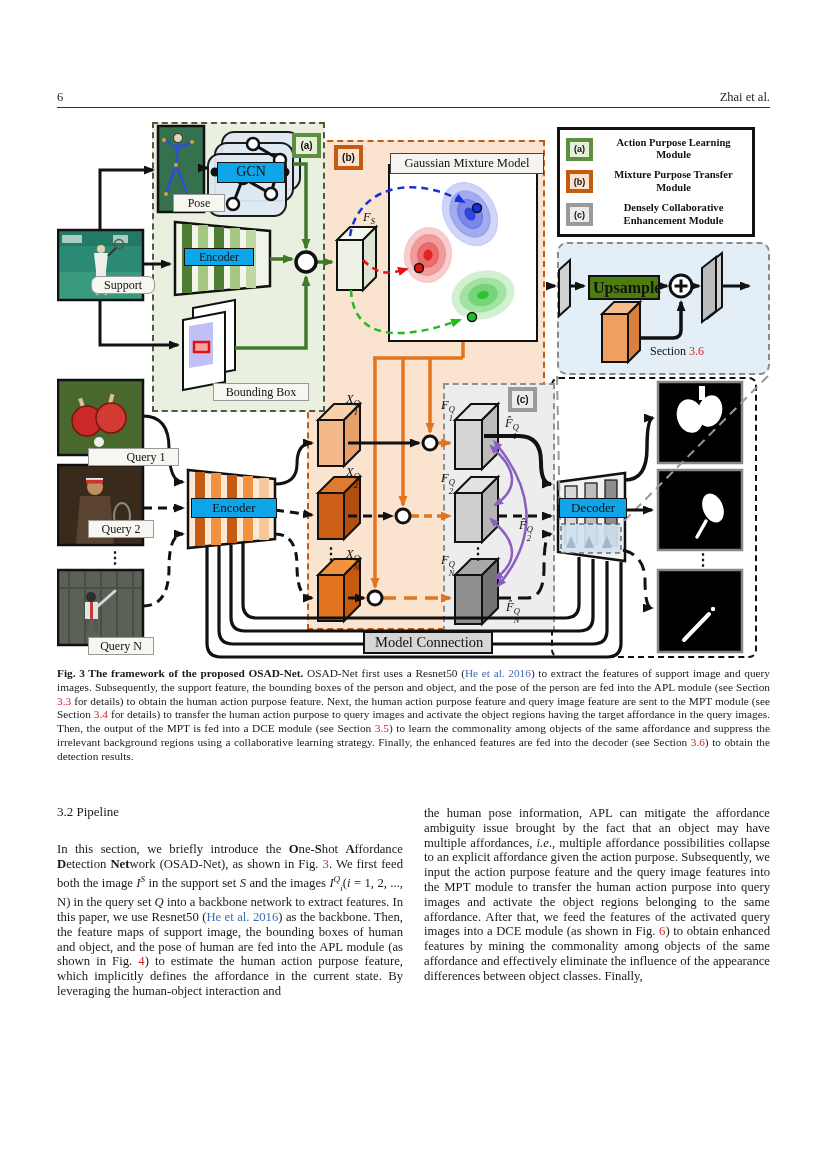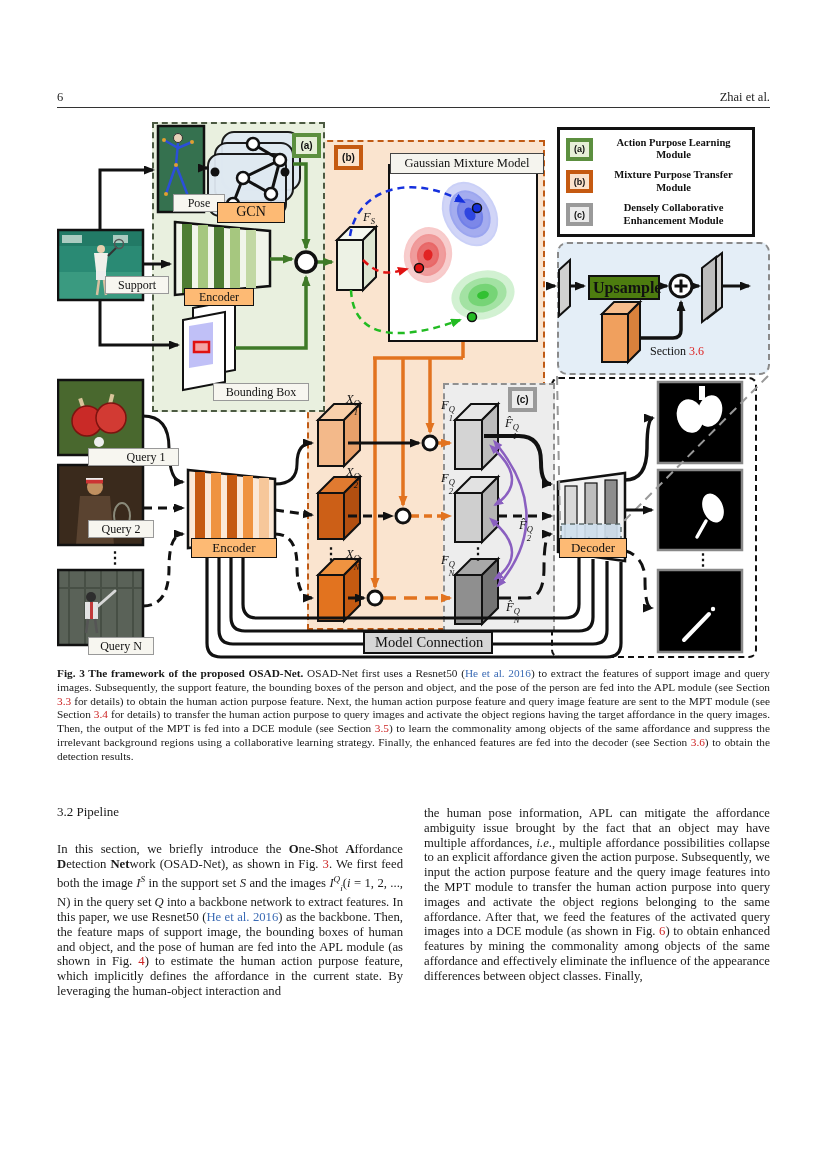--- a/index.html
+++ b/index.html
@@ -12,21 +12,21 @@
   .runhead .rh{position:absolute;right:0;top:0;}
   .headrule{position:absolute;top:107px;left:57px;width:713px;border-top:1.2px solid #333;}
 
   
   #fig{position:absolute;left:57px;top:118px;width:713px;height:548px;}
   #fig .box{position:absolute;z-index:1;box-sizing:border-box;}
   #fig svg{position:absolute;left:0;top:0;z-index:2;pointer-events:none;}
   .chip{position:absolute;z-index:3;background:#f7f6f0;border:1.5px solid #999;
         color:#111;font-size:12px;line-height:1.2;text-align:center;padding:1px 3px;
         white-space:nowrap;}
-  .chip.dark{background:#fdba74;border:1.8px solid #111;margin-top:40px;}
+  .chip.dark{background:#0ea5e9;border:1.8px solid #111;}
   .chip.gmmt{font-size:12.5px;background:#f5f4ee;border:1.5px solid #444;padding:2px 6px;text-align:center;}
   .chip.skipc{font-size:14.5px;background:#d6d6d6;border:2px solid #111;padding:1px 10px;}
   .chip.ups{font-size:16px;font-weight:bold;background:#4d7c0f;border:2px solid #111;}
   .badge{position:absolute;z-index:3;width:21px;height:17px;border:4px solid;background:#fff;
          display:flex;align-items:center;justify-content:center;
          font-family:"Liberation Sans",sans-serif;font-weight:bold;font-size:10px;color:#111;}
   .badge-a{border-color:#5c8f3f;background:#e6efd8;}
   .badge-b{border-color:#c55a11;background:#fbe3cd;}
   .badge-c{border-color:#9a9a9a;background:#ebebeb;}
   .mlab{position:absolute;z-index:3;font-size:12.5px;color:#111;white-space:nowrap;}
@@ -401,21 +401,21 @@
       <g>
         <rect x="504" y="406" width="60" height="29" fill="#d2e2f0" opacity="0.9" stroke="#566" stroke-width="1.5" stroke-dasharray="5,4"></rect>
         <polygon points="509,430 519,430 514,418" fill="#9fb8cc"></polygon>
         <polygon points="527,430 537,430 532,418" fill="#9fb8cc"></polygon>
         <polygon points="545,430 555,430 550,418" fill="#9fb8cc"></polygon>
       </g>
     </svg>
 
     <div class="chip" style="left:116px;top:76px;width:44px;">Pose</div>
     <div class="chip dark" style="left:160px;top:44px;width:60px;font-size:14px;">GCN</div>
-    <div class="chip" style="left:48px;top:158px;width:56px;">Support</div>
+    <div class="chip" style="left:34px;top:158px;width:56px;border-radius:7px;">Support</div>
     <div class="chip dark" style="left:127px;top:130px;width:62px;">Encoder</div>
     <div class="chip" style="left:156px;top:265px;width:88px;">Bounding Box</div>
     <div class="chip gmmt" style="left:333px;top:35px;width:140px;">Gaussian Mixture Model</div>
     <div class="chip" style="left:31px;top:330px;width:58px;padding-left:28px;">Query 1</div>
     <div class="chip" style="left:31px;top:402px;width:58px;">Query 2</div>
     <div class="chip" style="left:31px;top:519px;width:58px;">Query N</div>
     <div class="chip dark" style="left:134px;top:380px;width:78px;font-size:13px;">Encoder</div>
     <div class="chip dark" style="left:502px;top:380px;width:60px;font-size:13px;">Decoder</div>
     <div class="chip skipc" style="left:306px;top:513px;width:106px;">Model Connection</div>
     <div class="chip ups" style="left:531px;top:157px;width:62px;">Upsample</div>

